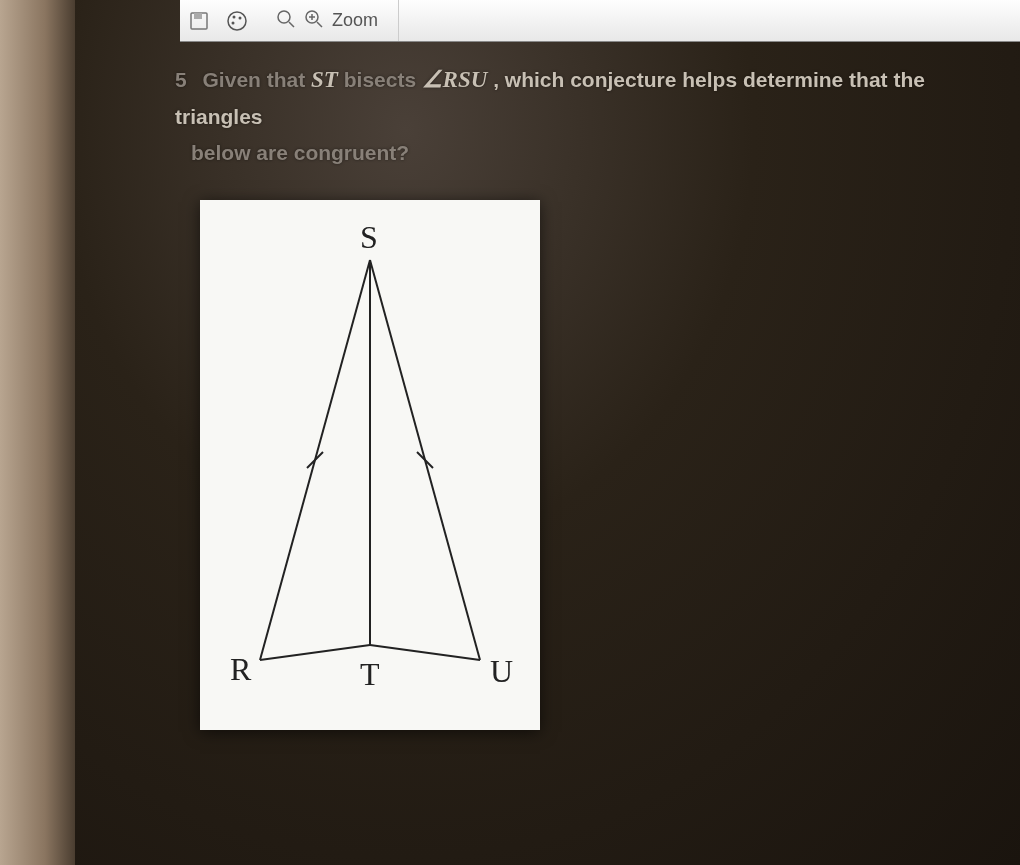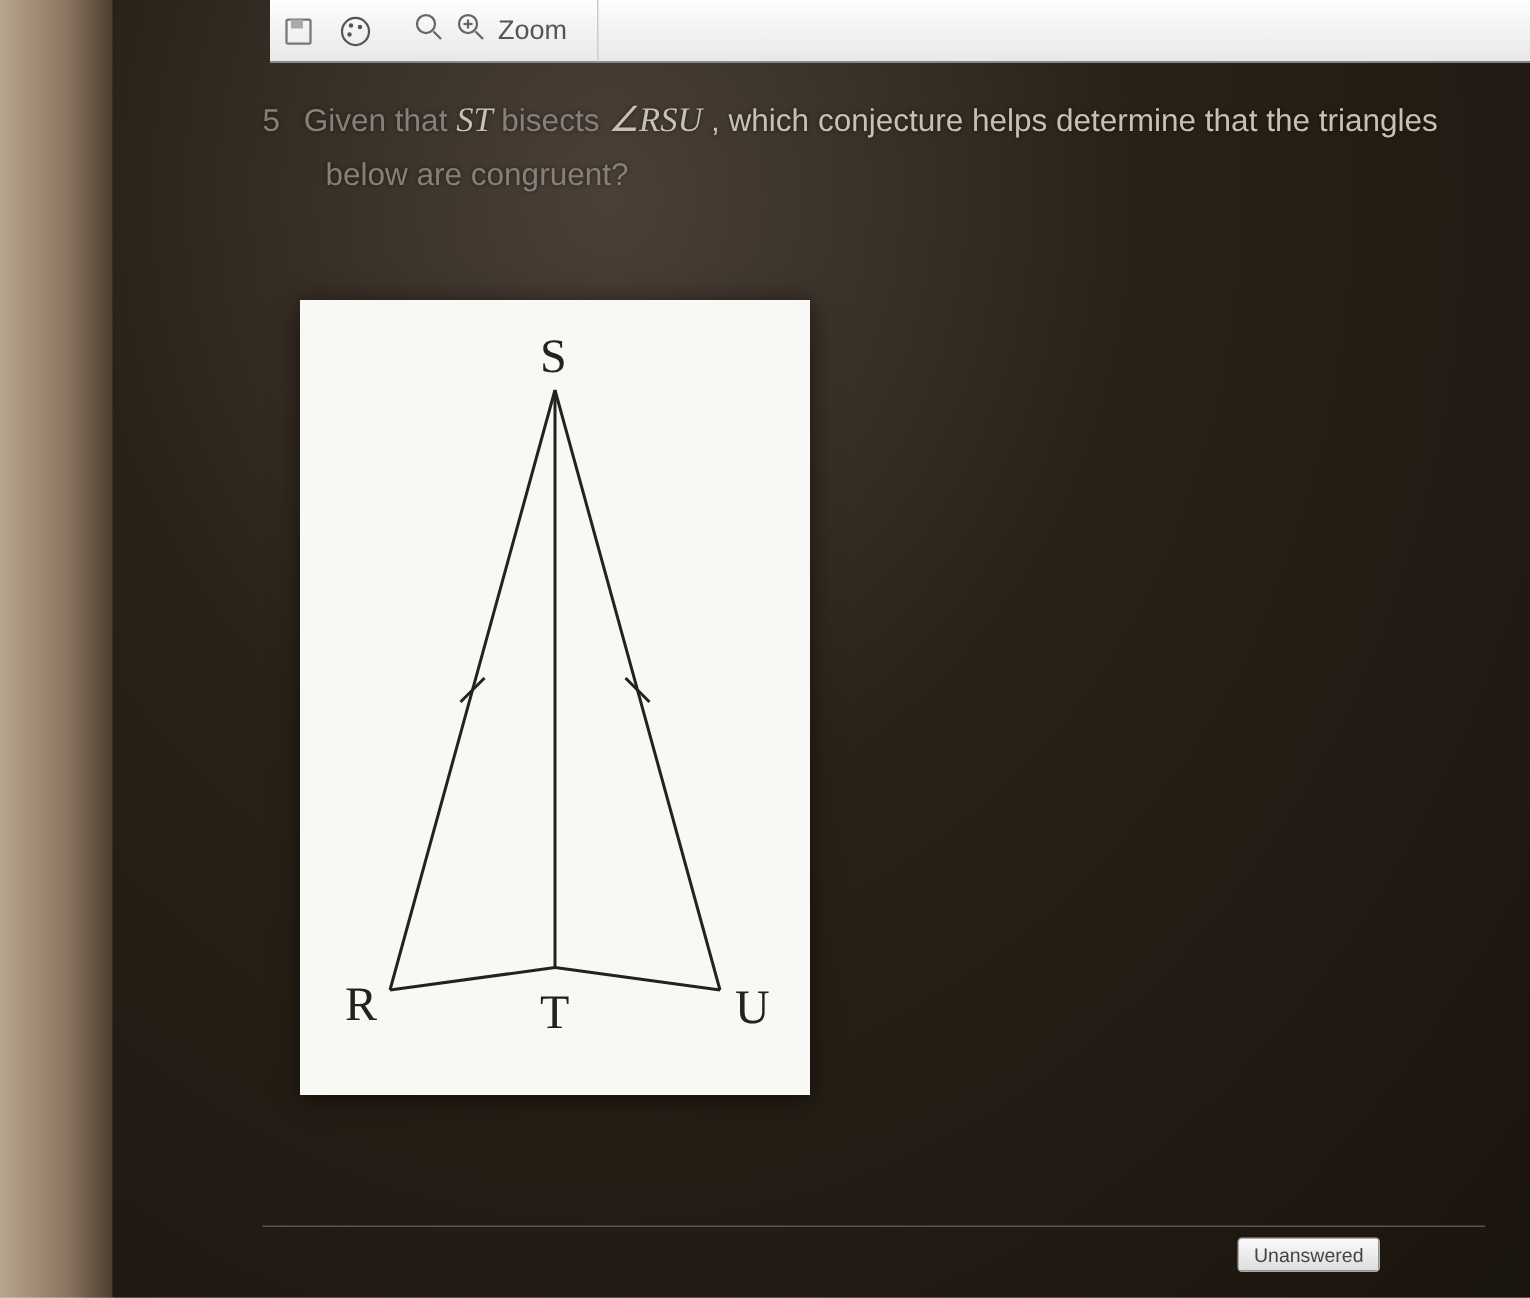--- a/index.html
+++ b/index.html
@@ -58,20 +58,21 @@
       left: 100px;
       top: 60px;
       right: 30px;
       color: #d8d0c8;
     }
     .question-text {
       font-size: 21px;
       line-height: 1.7;
       color: #c8c0b4;
       text-shadow: 0 0 3px rgba(0,0,0,0.5);
+      font-weight: bold;
     }
     .q-num { color: #b0a898; margin-right: 10px; }
     .dim { color: #888078; }
     .math-i { font-style: italic; font-family: 'Times New Roman', serif; font-size: 23px; }
     .figure-box {
       position: absolute;
       left: 125px;
       top: 200px;
       width: 340px;
       height: 530px;
@@ -152,21 +153,21 @@
 
   <div class="question-area">
     <div class="question-text">
       <span class="q-num dim">5</span>
       <span class="dim">Given that </span>
       <span class="math-i">ST</span>
       <span class="dim"> bisects </span>
       <span class="math-i">∠RSU</span>
       <span> , which conjecture helps determine that the triangles</span>
       <br>
-      <span class="dim" style="margin-left:42px;">below are congruent?</span>
+      <span class="dim" style="margin-left:16px;">below are congruent?</span>
     </div>
   </div>
 
   <div class="figure-box">
     <svg viewBox="0 0 340 530">
 
       <line x1="170" y1="60" x2="60" y2="460" stroke="#222" stroke-width="2"></line>
       <line x1="170" y1="60" x2="280" y2="460" stroke="#222" stroke-width="2"></line>
       <line x1="60" y1="460" x2="170" y2="445" stroke="#222" stroke-width="2"></line>
       <line x1="280" y1="460" x2="170" y2="445" stroke="#222" stroke-width="2"></line>
@@ -175,17 +176,14 @@
       <line x1="107" y1="268" x2="123" y2="252" stroke="#222" stroke-width="2"></line>
       <line x1="217" y1="252" x2="233" y2="268" stroke="#222" stroke-width="2"></line>
 
       <text class="vertex-label" x="160" y="48">S</text>
       <text class="vertex-label" x="30" y="480">R</text>
       <text class="vertex-label" x="160" y="485">T</text>
       <text class="vertex-label" x="290" y="482">U</text>
     </svg>
   </div>
 
-  <div class="status-bar">
-    <div class="status-badge">Unanswered</div>
-  </div>
 
 </div>
 
 </body></html>

